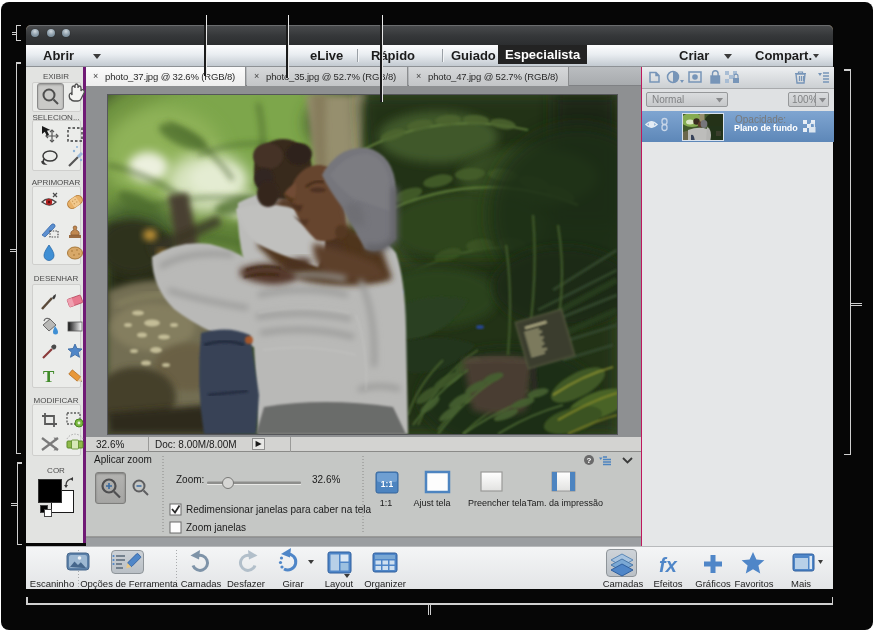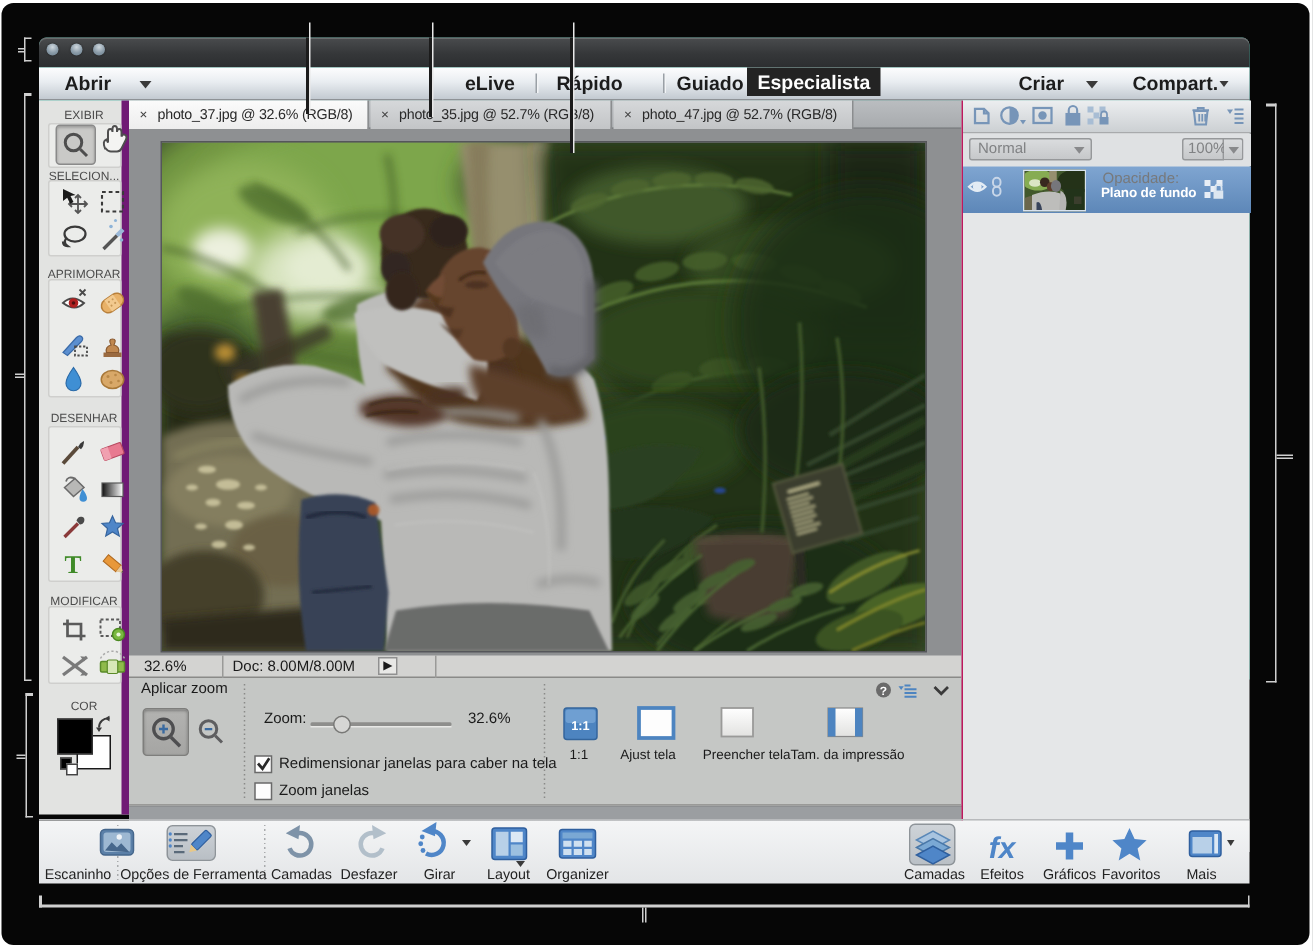--- a/index.html
+++ b/index.html
@@ -1,35 +1,35 @@
 <!DOCTYPE html>
 <html><head>
 <meta charset="utf-8">
 <style>
 * { margin:0; padding:0; box-sizing:border-box; }
 html,body { width:875px; height:634px; background:#fff; font-family:"Liberation Sans", sans-serif; }
 #stage { position:relative; width:875px; height:634px; overflow:hidden; }
 .abs { position:absolute; }
 #blackbg { left:1px; top:2px; width:872px; height:628px; background:#060606; border-radius:8px; }
-#app { left:26px; top:25px; width:807px; height:428px; background:#5eead4; border-radius:5px 5px 0 0; }
+#app { left:26px; top:25px; width:807px; height:428px; background:#a16207; border-radius:5px 5px 0 0; }
 
 #titlebar { left:0; top:0; width:807px; height:20px; border-radius:5px 5px 0 0;
   background:linear-gradient(#4a4c4e,#353739 55%,#2c2e30); box-shadow:inset 0 1px 0 #6a6c6e; }
 .tl { top:4px; width:8px; height:8px; border-radius:50%;
   background:radial-gradient(circle at 50% 30%, #cfd8de, #8a9ba8 55%, #6a7e8c); box-shadow:0 0 1px #141414; }
 
 #menubar { left:0; top:20px; width:807px; height:22px;
   background:linear-gradient(#fdfdfe,#e9edf1 45%,#c3cad1); border-bottom:1px solid #8e9296;
   font-weight:bold; font-size:13px; color:#1c1c1c; }
 .mi { position:absolute; top:3px; }
 .msep { position:absolute; top:4px; width:1px; height:13px; background:#9aa0a6; box-shadow:1px 0 0 #f2f4f6; }
 .caret { position:absolute; width:0; height:0; border-left:4px solid transparent; border-right:4px solid transparent; border-top:5px solid #3a3a3a; }
 #especialista { position:absolute; left:472px; top:0px; height:19px; background:#232323; color:#fff; padding:2px 7px 0 7px; }
 
-#toolbar { left:0; top:42px; width:60px; height:476px; background:#e2e3e1; border-right:5px solid #701a75; }
+#toolbar { left:0; top:42px; width:60px; height:476px; background:#e2e3e1; border-right:3px solid #701a75; }
 .tsec { position:absolute; left:6px; width:49px; background:#ebecea; border:1px solid #cfcfcd; border-radius:2px; }
 .tlabel { position:absolute; width:60px; text-align:center; font-size:8px; color:#4c4c4c; }
 
 #maincol { left:60px; top:42px; width:555px; height:501px; background:#8e9092; }
 #tabbar { left:0; top:0; width:555px; height:19px; background:linear-gradient(#babdc0,#a8abae); border-bottom:1px solid #7f8184; }
 .tab { position:absolute; top:0px; height:19px; font-size:9.5px; letter-spacing:-0.15px; color:#2a2a2a; border-right:1px solid #8b8d8f; white-space:nowrap; overflow:hidden; }
 .tabx { position:absolute; font-size:9px; color:#444; }
 #canvas { left:0; top:19px; width:555px; height:351px; background:#8e9092; }
 #statusbar { left:0; top:370px; width:555px; height:15px; background:#d3d3d1; border-bottom:1px solid #8a8a88; font-size:10px; color:#1a1a1a; }
 #options { left:0; top:385px; width:555px; height:85px; background:#c5c7c5; border-bottom:1px solid #9a9a98; font-size:10px; color:#1a1a1a; }
@@ -580,21 +580,21 @@
           <path d="M517,5 l4,0 M517,7.5 l8,0 M517,10 l8,0 M517,12.5 l8,0" stroke="#4d84c0" stroke-width="1.3"></path>
           <path d="M513,5.5 l3.5,0 l-1.75,2.5 Z" fill="#4d84c0"></path>
           <path d="M537,6 l4.5,4.5 l4.5,-4.5" stroke="#3a3a3a" stroke-width="1.8" fill="none"></path>
         </svg>
         <span style="position:absolute; left:90px; top:22px;">Zoom:</span>
         <span style="position:absolute; left:226px; top:22px;">32.6%</span>
         <span style="position:absolute; left:100px; top:52px;">Redimensionar janelas para caber na tela</span>
         <span style="position:absolute; left:100px; top:70px;">Zoom janelas</span>
         <div style="position:absolute; left:280px; top:46px; width:40px; font-size:9px; text-align:center;">1:1</div>
         <div style="position:absolute; left:320px; top:46px; width:52px; font-size:9px; text-align:center;">Ajust tela</div>
-        <div style="position:absolute; left:371px; top:46px; width:70px; font-size:9px; text-align:right;">Preencher tela</div>
+        <div style="position:absolute; left:382px; top:46px; width:70px; font-size:9px; text-align:left;">Preencher tela</div>
         <div style="position:absolute; left:434px; top:46px; width:90px; font-size:9px; text-align:center;">Tam. da impressão</div>
       </div>
       <div id="belowopts" class="abs"></div>
     </div>
 
     <div id="rightpanel" class="abs">
       <div id="rphead"></div>
       <div id="rprow2"></div>
       <div id="rplayer"></div>
       <svg class="abs" style="left:0; top:0;" width="192" height="120" viewBox="0 0 192 120">

